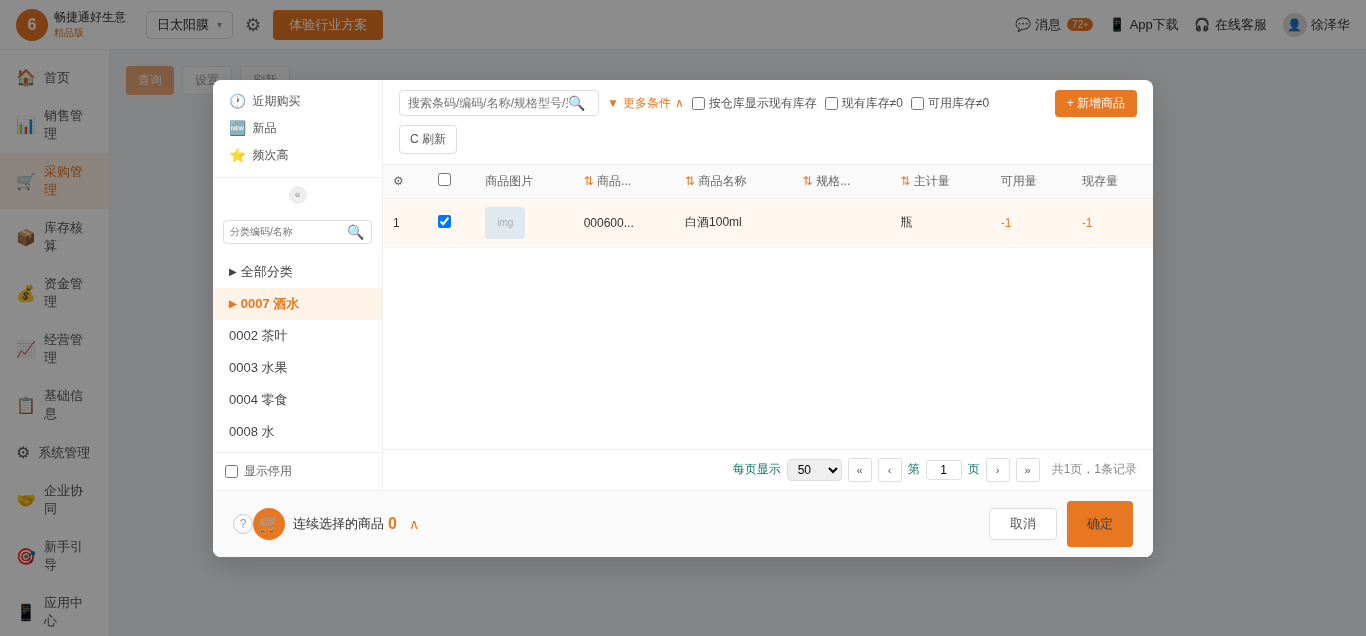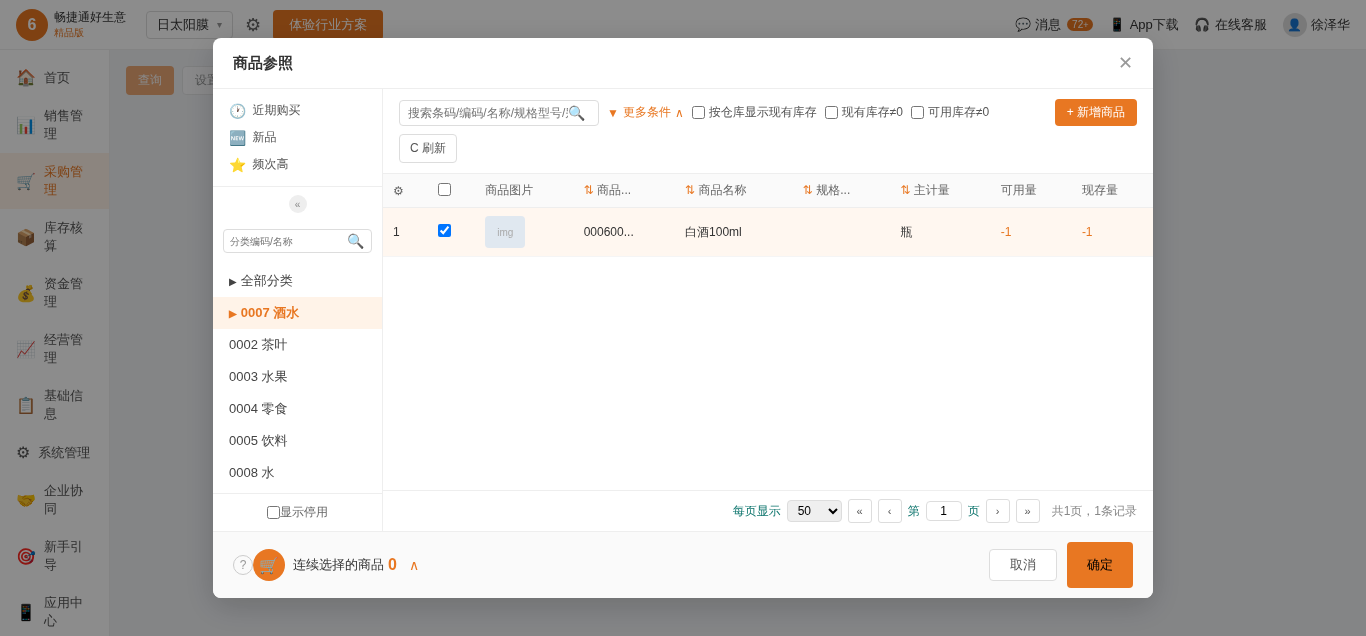--- a/index.html
+++ b/index.html
@@ -143,21 +143,21 @@
       padding: 7px 16px; cursor: pointer; color: #444; font-size: 13px;
       display: flex; align-items: center; gap: 4px;
     }
     .category-item.active { background: #fff3e8; color: #e87722; font-weight: 600; }
     .category-item .tri { font-size: 10px; }
 
     
     .modal-footer-left {
       padding: 10px 12px;
       border-top: 1px solid #eee;
-      display: flex; align-items: center; gap: 0; font-size: 12px; color: #666; justify-content: center;
+      display: flex; align-items: center; gap: 6px; font-size: 12px; color: #666;
     }
 
     
     .main-panel { flex: 1; display: flex; flex-direction: column; overflow: hidden; }
 
     
     .toolbar {
       display: flex; align-items: center; gap: 8px;
       padding: 10px 16px;
       border-bottom: 1px solid #eee;
@@ -268,21 +268,21 @@
     .help-icon {
       width: 20px; height: 20px; border-radius: 50%; border: 1px solid #ccc;
       display: flex; align-items: center; justify-content: center;
       color: #999; font-size: 12px; cursor: pointer;
     }
     .btn-cancel {
       border: 1px solid #ddd; background: #fff; color: #555;
       border-radius: 4px; padding: 6px 20px; cursor: pointer; font-size: 13px;
     }
     .btn-confirm {
-      background: #e87722; color: #000000; border: none;
+      background: #e87722; color: #404040; border: none;
       border-radius: 4px; padding: 14px 20px; cursor: pointer; font-size: 13px;
       margin-left: 10px;
     }
     .spacer { flex: 1; }
     .bg-btn {
       background: #e87722; color: #fff; border: none; border-radius: 4px;
       padding: 5px 12px; font-size: 12px; opacity: 0.6;
     }
     .bg-btn-outline {
       border: 1px solid #ddd; background: #fff; color: #555;
@@ -388,24 +388,20 @@
       <button class="bg-btn">查询</button>
       <button class="bg-btn-outline">设置</button>
       <button class="bg-btn-outline">刷新</button>
     </div>
   </div>
 </div>
 
 <div class="modal-overlay">
   <div class="modal">
 
-    <div class="modal-header">
-      <span>商品参照</span>
-      <button class="modal-close">✕</button>
-    </div>
 
     <div class="modal-body">
 
       <div class="category-panel">
 
         <div class="category-quick">
           <div class="quick-item">
             <span class="quick-icon">🕐</span>
             <span>近期购买</span>
           </div>
@@ -436,23 +432,20 @@
             <span>0007 酒水</span>
           </div>
           <div class="category-item">
             <span>0002 茶叶</span>
           </div>
           <div class="category-item">
             <span>0003 水果</span>
           </div>
           <div class="category-item">
             <span>0004 零食</span>
-          </div>
-          <div class="category-item">
-            <span>0005 饮料</span>
           </div>
           <div class="category-item">
             <span>0008 水</span>
           </div>
 
         </div>
 
         <div class="modal-footer-left">
           <input type="checkbox" style="">
           <span>显示停用</span>

